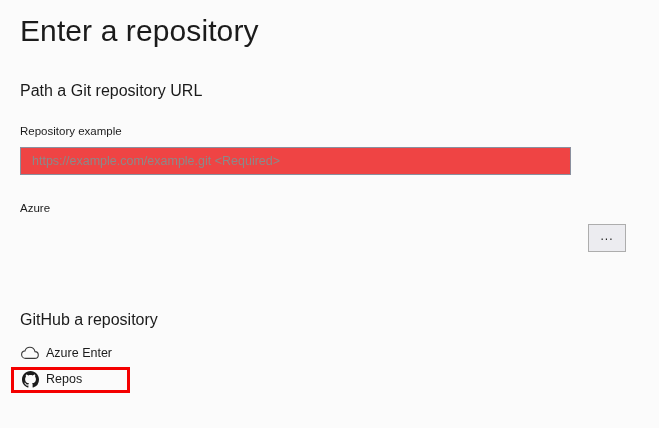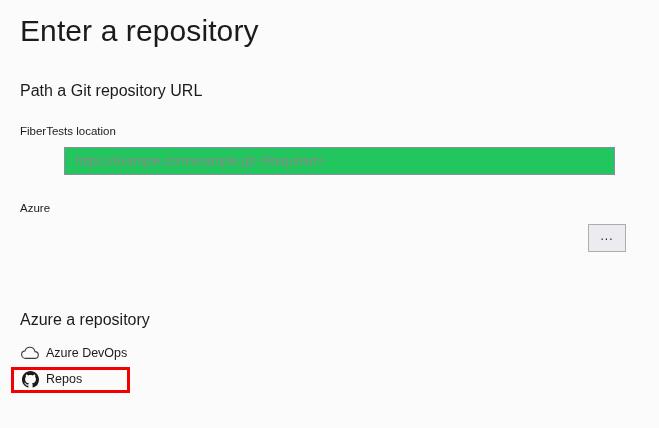--- a/index.html
+++ b/index.html
@@ -62,29 +62,28 @@
   }
   .field-label.repo-label { top: 124px; }
   .field-label.path-label  { top: 201px; }
 
   
   .text-input {
     position: absolute;
     left: 20px;
     width: 551px;
     height: 28px;
-    background: #22c55e;
+    background: #ef4444;
     border: 1px solid #8a8f9e;
     font-family: "Liberation Sans", sans-serif;
     font-size: 12.5px;
     color: #1b1b1b;
     padding: 0 0 0 11px;
     line-height: 26px;
     outline: none;
-    margin-left: 44px;
   }
   .text-input::placeholder {
     color: #8a8a8a;
     opacity: 1;
   }
   .text-input.repo-input { top: 147px; }
   .text-input.path-input { top: 224px; }
 
   
   .browse-button {
@@ -152,40 +151,40 @@
 </style>
 </head>
 <body>
 
 <div class="page">
 
   <div class="page-title">Enter a repository</div>
 
   <div class="section-heading url-section">Path a Git repository URL</div>
 
-  <div class="field-label repo-label">FiberTests location</div>
+  <div class="field-label repo-label">Repository example</div>
   <input class="text-input repo-input" type="text" placeholder="https://example.com/example.git &lt;Required&gt;" style="">
 
   <div class="field-label path-label">Azure</div>
 
   <button class="browse-button">
     <span>...</span>
   </button>
 
-  <div class="section-heading browse-section">Azure a repository</div>
+  <div class="section-heading browse-section">GitHub a repository</div>
 
   <div class="repo-list">
 
     <div class="repo-row">
       <span class="row-icon">
         <svg width="18" height="14" viewBox="0 0 18 14">
           <path d="M4.6 12.4h9.1c2.0 0 3.6-1.5 3.6-3.4 0-1.8-1.4-3.3-3.3-3.4C13.5 3.2 11.4 1.3 8.8 1.3 6.5 1.3 4.6 2.8 4.0 4.9 2.0 5.1 0.6 6.6 0.6 8.5c0 2.0 1.7 3.9 4.0 3.9z" fill="none" stroke="#3a3a3a" stroke-width="1.1"></path>
         </svg>
       </span>
-      <span class="row-label">Azure DevOps</span>
+      <span class="row-label">Azure Enter</span>
     </div>
 
     <div class="repo-row">
       <span class="row-icon">
         <svg width="17" height="17" viewBox="0 0 16 16">
           <path fill="#1b1b1b" d="M8 0C3.58 0 0 3.58 0 8c0 3.54 2.29 6.53 5.47 7.59.4.07.55-.17.55-.38 0-.19-.01-.82-.01-1.49-2.01.37-2.53-.49-2.69-.94-.09-.23-.48-.94-.82-1.13-.28-.15-.68-.52-.01-.53.63-.01 1.08.58 1.23.82.72 1.21 1.87.87 2.33.66.07-.52.28-.87.51-1.07-1.78-.2-3.64-.89-3.64-3.95 0-.87.31-1.59.82-2.15-.08-.2-.36-1.02.08-2.12 0 0 .67-.21 2.2.82.64-.18 1.32-.27 2-.27.68 0 1.36.09 2 .27 1.53-1.04 2.2-.82 2.2-.82.44 1.1.16 1.92.08 2.12.51.56.82 1.27.82 2.15 0 3.07-1.87 3.75-3.65 3.95.29.25.54.73.54 1.48 0 1.07-.01 1.93-.01 2.2 0 .21.15.46.55.38A8.01 8.01 0 0 0 16 8c0-4.42-3.58-8-8-8z"></path>
         </svg>
       </span>
       <span class="row-label">Repos</span>
     </div>

